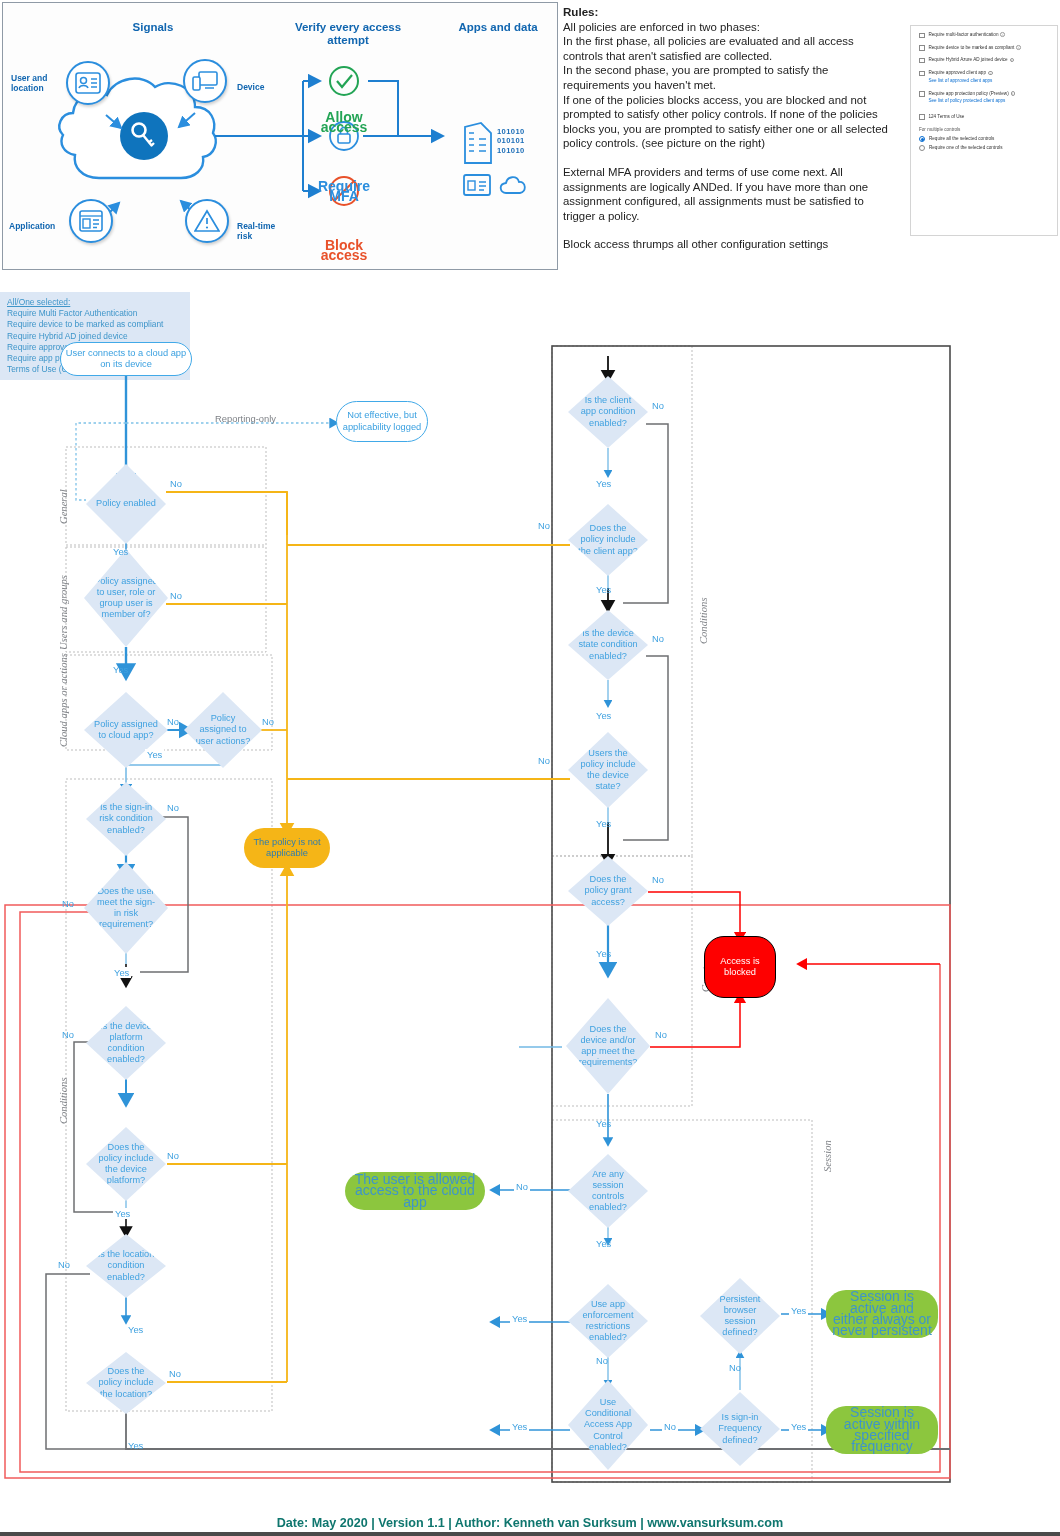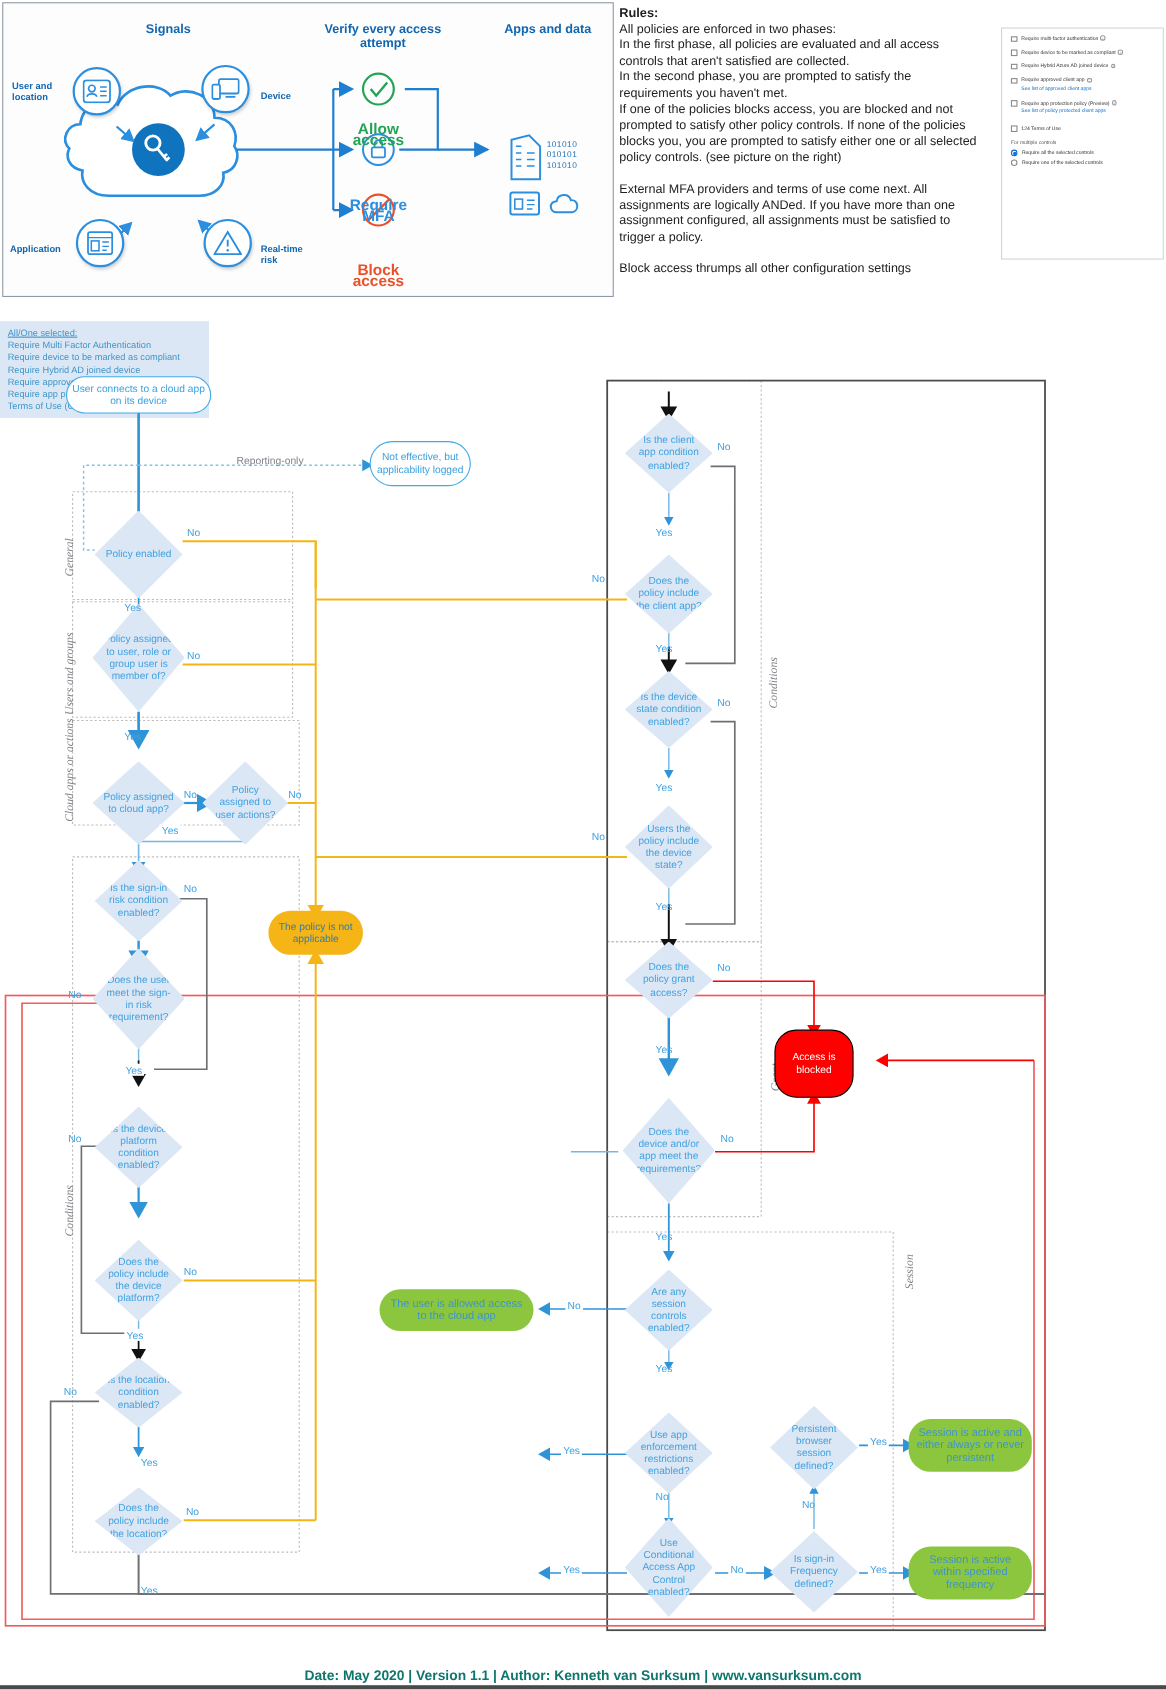--- a/index.html
+++ b/index.html
@@ -68,21 +68,21 @@
     background:#dce7f5; color:#41a2e0; font-size:9.2px; line-height:11.2px;
     clip-path:polygon(50% 0, 100% 50%, 50% 100%, 0 50%);
   }
   .dia span { display:block; padding:0 12%; }
   .orange {
     background:#f5b517; border-radius:22px; color:#2f7dad;
     font-size:9.3px; line-height:11.4px;
   }
   .green {
     background:#8cc63e; border-radius:20px; color:#3e95c9;
-    font-size:10px; line-height:11.4px; padding:2px 6px;
+    font-size:14px; line-height:11.4px; padding:2px 6px;
   }
   .redpill {
     background:#fe0000; border:1.3px solid #000; border-radius:20px;
     color:#ffffff; font-size:9.3px; line-height:11.4px;
   }
   .infobox {
     background:#dce7f5; color:#3e95c9; font-size:8.4px; line-height:11.2px;
     text-align:left; padding:5px 7px; display:block;
   }
   .infobox u { }
@@ -192,21 +192,21 @@
 
   <div class="sig-label" style="left:8px;top:70px;width:52px;">User and location</div>
   <div class="sig-label" style="left:234px;top:79px;width:46px;">Device</div>
   <div class="sig-label" style="left:6px;top:218px;width:58px;">Application</div>
   <div class="sig-label" style="left:234px;top:218px;width:44px;">Real-time risk</div>
 
   <div class="vlabel" style="left:305px;top:109px;width:72px;text-align:center;color:#23a455;">Allow access</div>
   <div class="vlabel" style="left:305px;top:178px;width:72px;text-align:center;color:#2b8ede;">Require MFA</div>
   <div class="vlabel" style="left:305px;top:237px;width:72px;text-align:center;color:#e8512a;">Block access</div>
 
-  <div style="position:absolute;left:494px;top:124px;color:#1e6fb8;font-size:7.6px;font-weight:normal;line-height:9.4px;letter-spacing:.4px;">
+  <div style="position:absolute;left:494px;top:124px;color:#1e6fb8;font-size:7.6px;font-weight:bold;line-height:9.4px;letter-spacing:.4px;">
     <div>101010</div>
     <div>010101</div>
     <div>101010</div>
   </div>
 </div>
 
 <div id="rules">
   <div><b>Rules:</b></div>
   <div>All policies are enforced in two phases:</div>
   <div>In the first phase, all policies are evaluated and all access controls that aren't satisfied are collected.</div>

